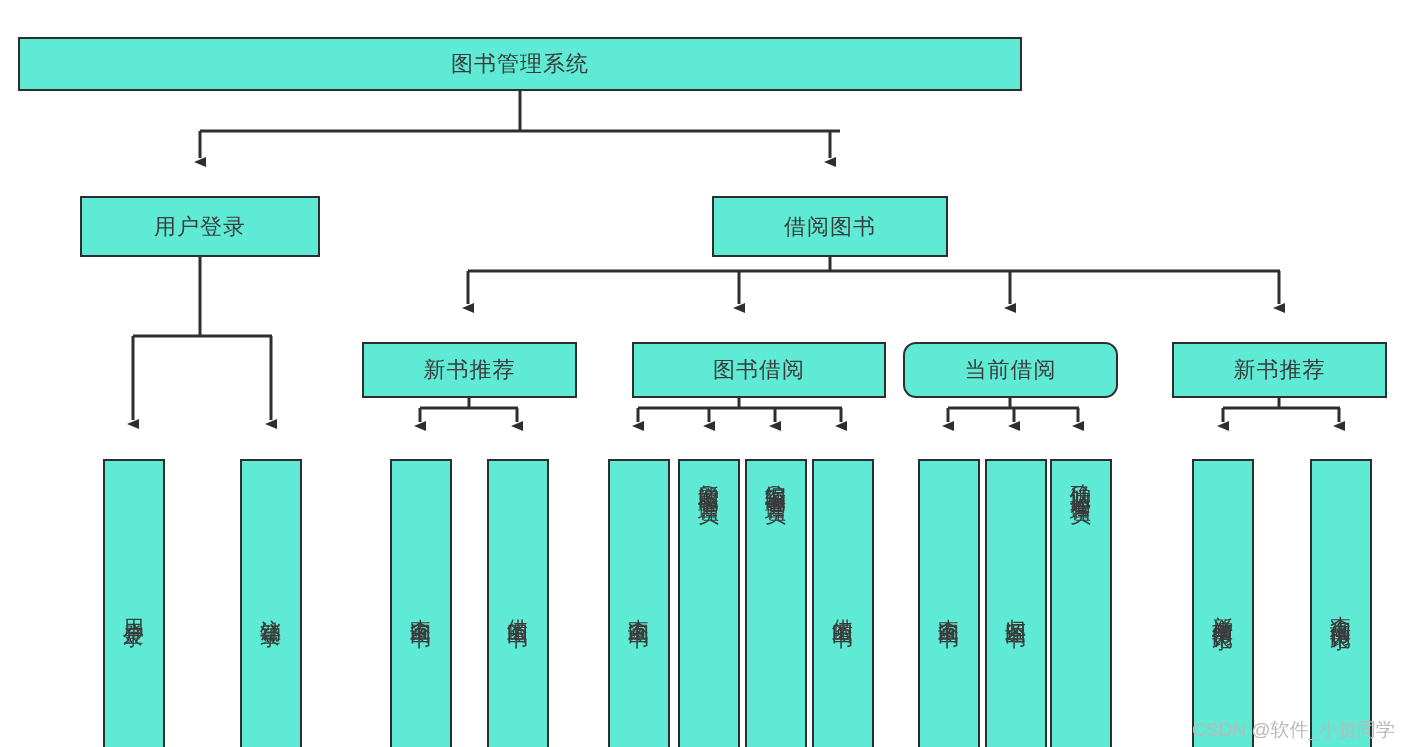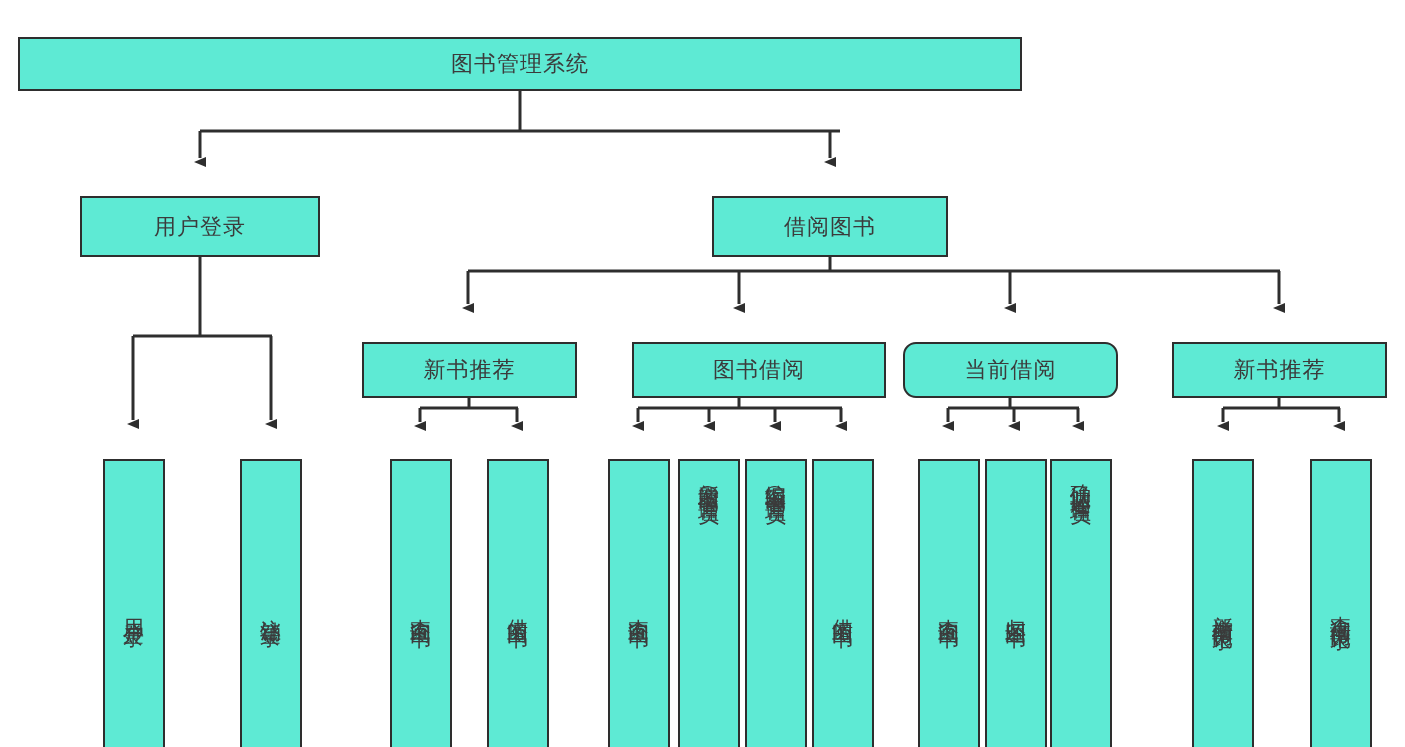--- a/index.html
+++ b/index.html
@@ -183,14 +183,15 @@
     <span class="lbl">确认归还（管理员）</span>
   </div>
 
   <div class="node vert mid" style="left:1192px;top:435px;width:62px;height:298px;">
     <span class="lbl">新增借阅记录</span>
   </div>
   <div class="node vert mid" style="left:1310px;top:435px;width:62px;height:298px;">
     <span class="lbl">查询借阅记录</span>
   </div>
 
+  <div id="watermark">CSDN @软件_小贺同学</div>
 
 </div>
 
 </body></html>

